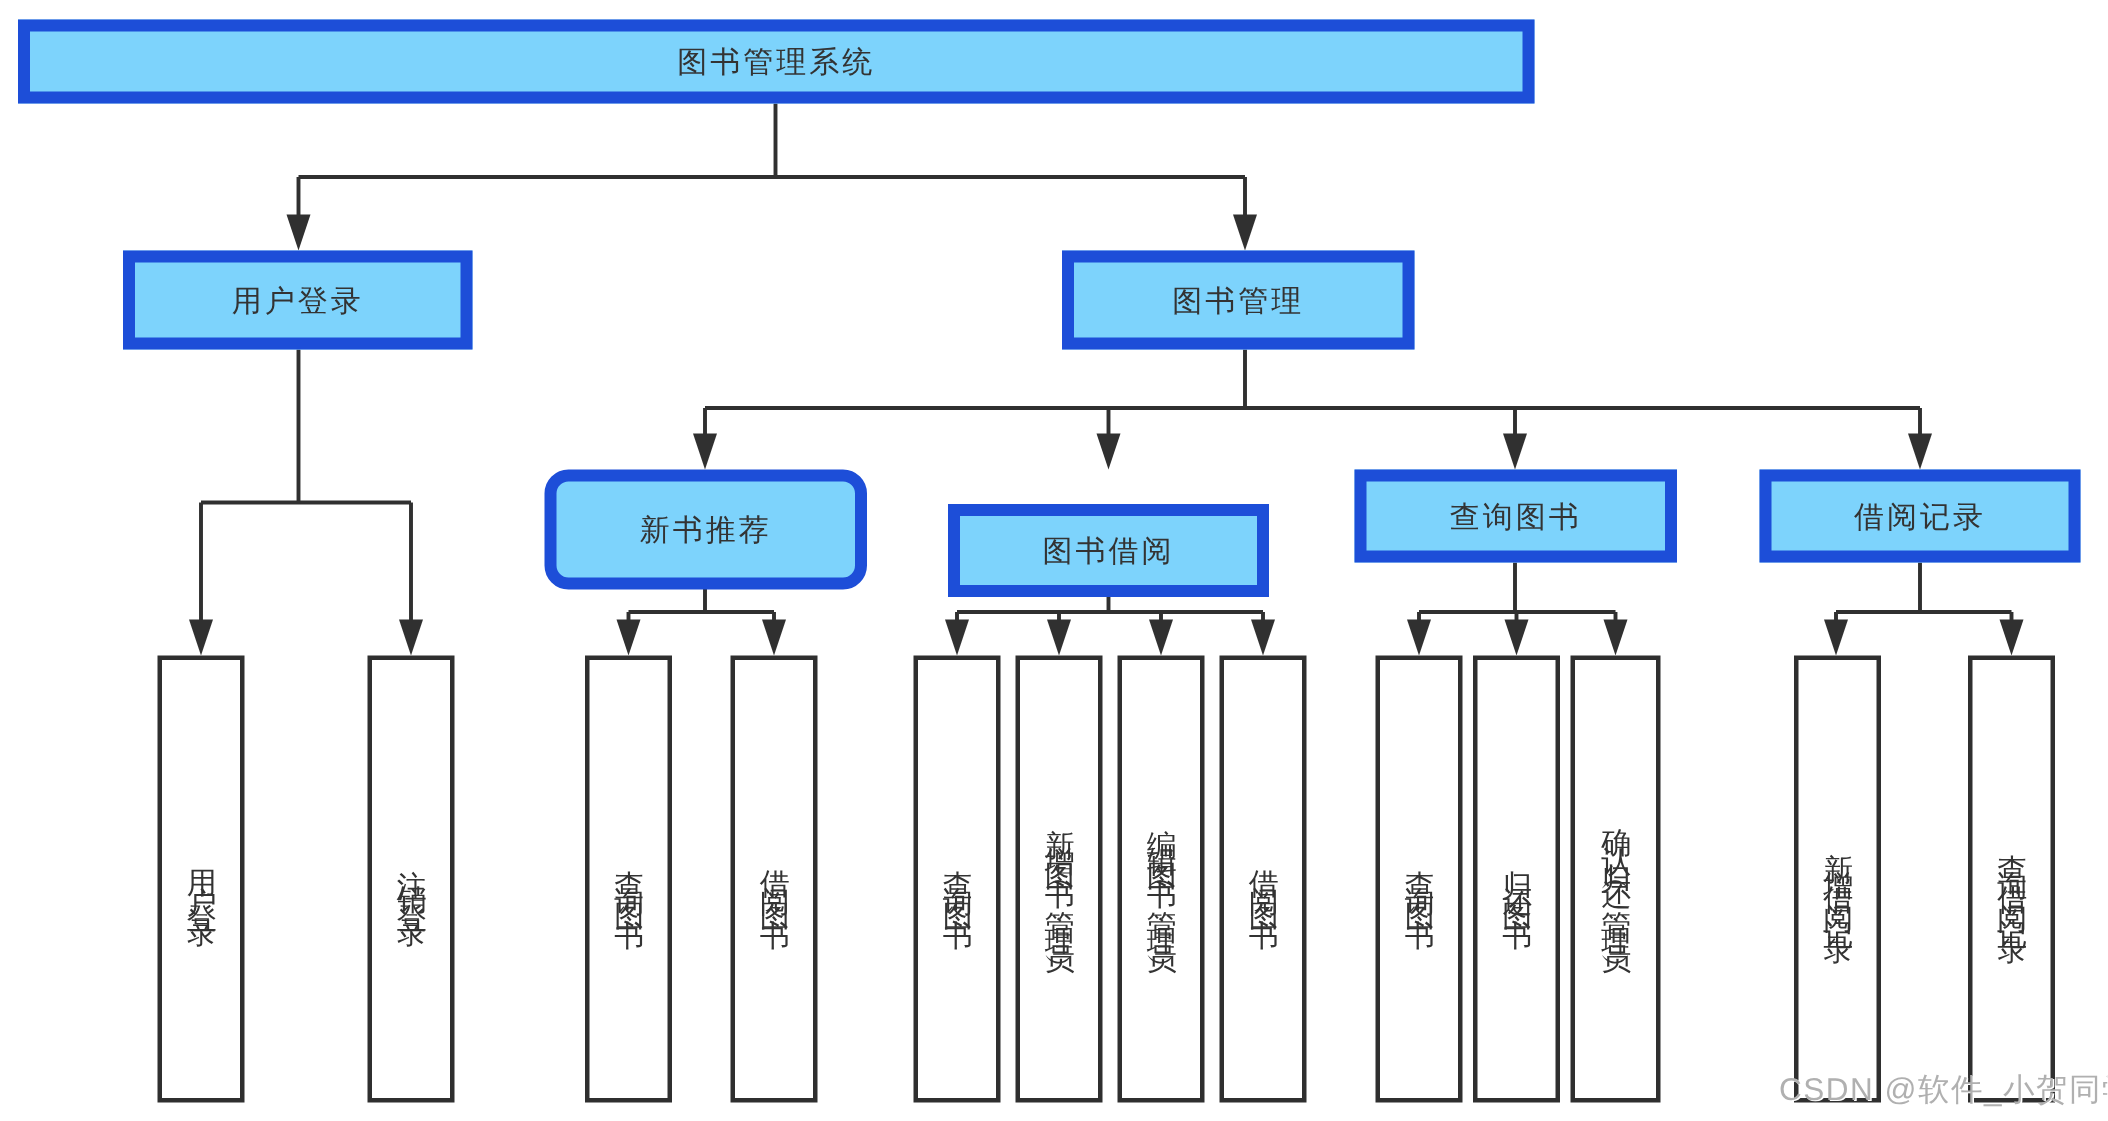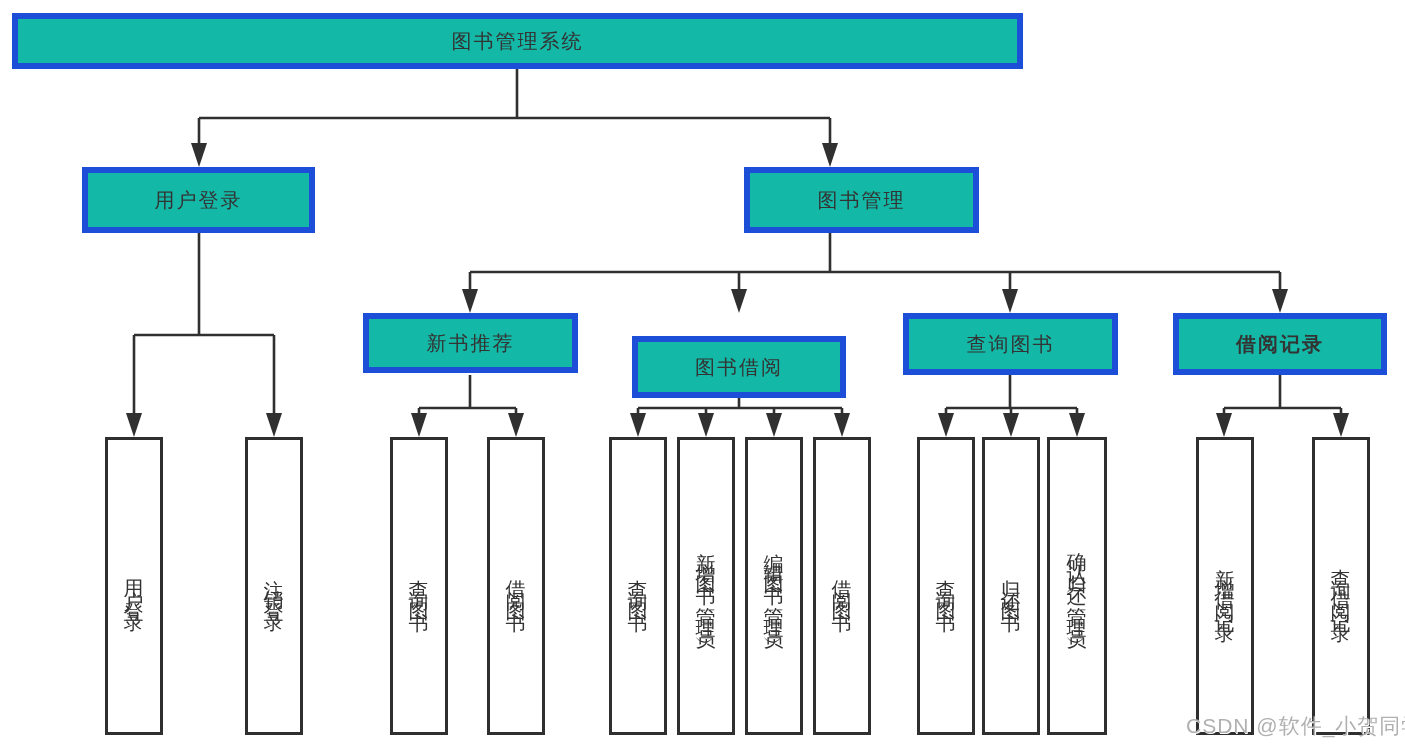--- a/index.html
+++ b/index.html
@@ -27,22 +27,22 @@
     stroke: #303030;
     stroke-width: 2.6;
   }
   .connectors polygon {
     fill: #303030;
     stroke: none;
   }
   .box {
     position: absolute;
     box-sizing: border-box;
-    border: 6px solid #1d4ed8;
-    background: #14b8a6;
+    border: 8px solid #1d4ed8;
+    background: #7dd3fc;
     display: flex;
     align-items: center;
     justify-content: center;
     font-size: 20px;
     color: #333333;
     letter-spacing: 2px;
     white-space: nowrap;
   }
   .vbox {
     position: absolute;
@@ -107,26 +107,26 @@
     <polygon points="1069,413 1085,413 1077,437"></polygon>
 
     <path d="M1280 375 V408 M1224 408 H1341 M1224 408 V416 M1341 408 V416"></path>
     <polygon points="1216,413 1232,413 1224,437"></polygon>
     <polygon points="1333,413 1349,413 1341,437"></polygon>
   </svg>
 
   <div class="box" style="left:12px; top:13px; width:1011px; height:56px;">图书管理系统</div>
 
   <div class="box" style="left:82px; top:167px; width:233px; height:66px;">用户登录</div>
-  <div class="box" style="left:744px; top:167px; width:235px; height:66px;">图书管理</div>
+  <div class="box" style="left:708px; top:167px; width:235px; height:66px;">图书管理</div>
 
-  <div class="box" style="left:363px; top:313px; width:215px; height:60px;">新书推荐</div>
+  <div class="box" style="left:363px; top:313px; width:215px; height:80px;border-radius:16px;">新书推荐</div>
   <div class="box" style="left:632px; top:313px; width:214px; height:62px;margin-top:23px;">图书借阅</div>
   <div class="box" style="left:903px; top:313px; width:215px; height:62px;">查询图书</div>
-  <div class="box" style="left:1173px; top:313px; width:214px; height:62px;font-weight:bold;">借阅记录</div>
+  <div class="box" style="left:1173px; top:313px; width:214px; height:62px;">借阅记录</div>
 
   <div class="vbox" style="left:105px; top:437px; width:58px; height:298px;">用户登录</div>
   <div class="vbox" style="left:245px; top:437px; width:58px; height:298px;">注销登录</div>
 
   <div class="vbox" style="left:390px; top:437px; width:58px; height:298px;">查询图书</div>
   <div class="vbox" style="left:487px; top:437px; width:58px; height:298px;">借阅图书</div>
 
   <div class="vbox" style="left:609px; top:437px; width:58px; height:298px;">查询图书</div>
   <div class="vbox" style="left:677px; top:437px; width:58px; height:298px;">新增图书（管理员）</div>
   <div class="vbox" style="left:745px; top:437px; width:58px; height:298px;">编辑图书（管理员）</div>

